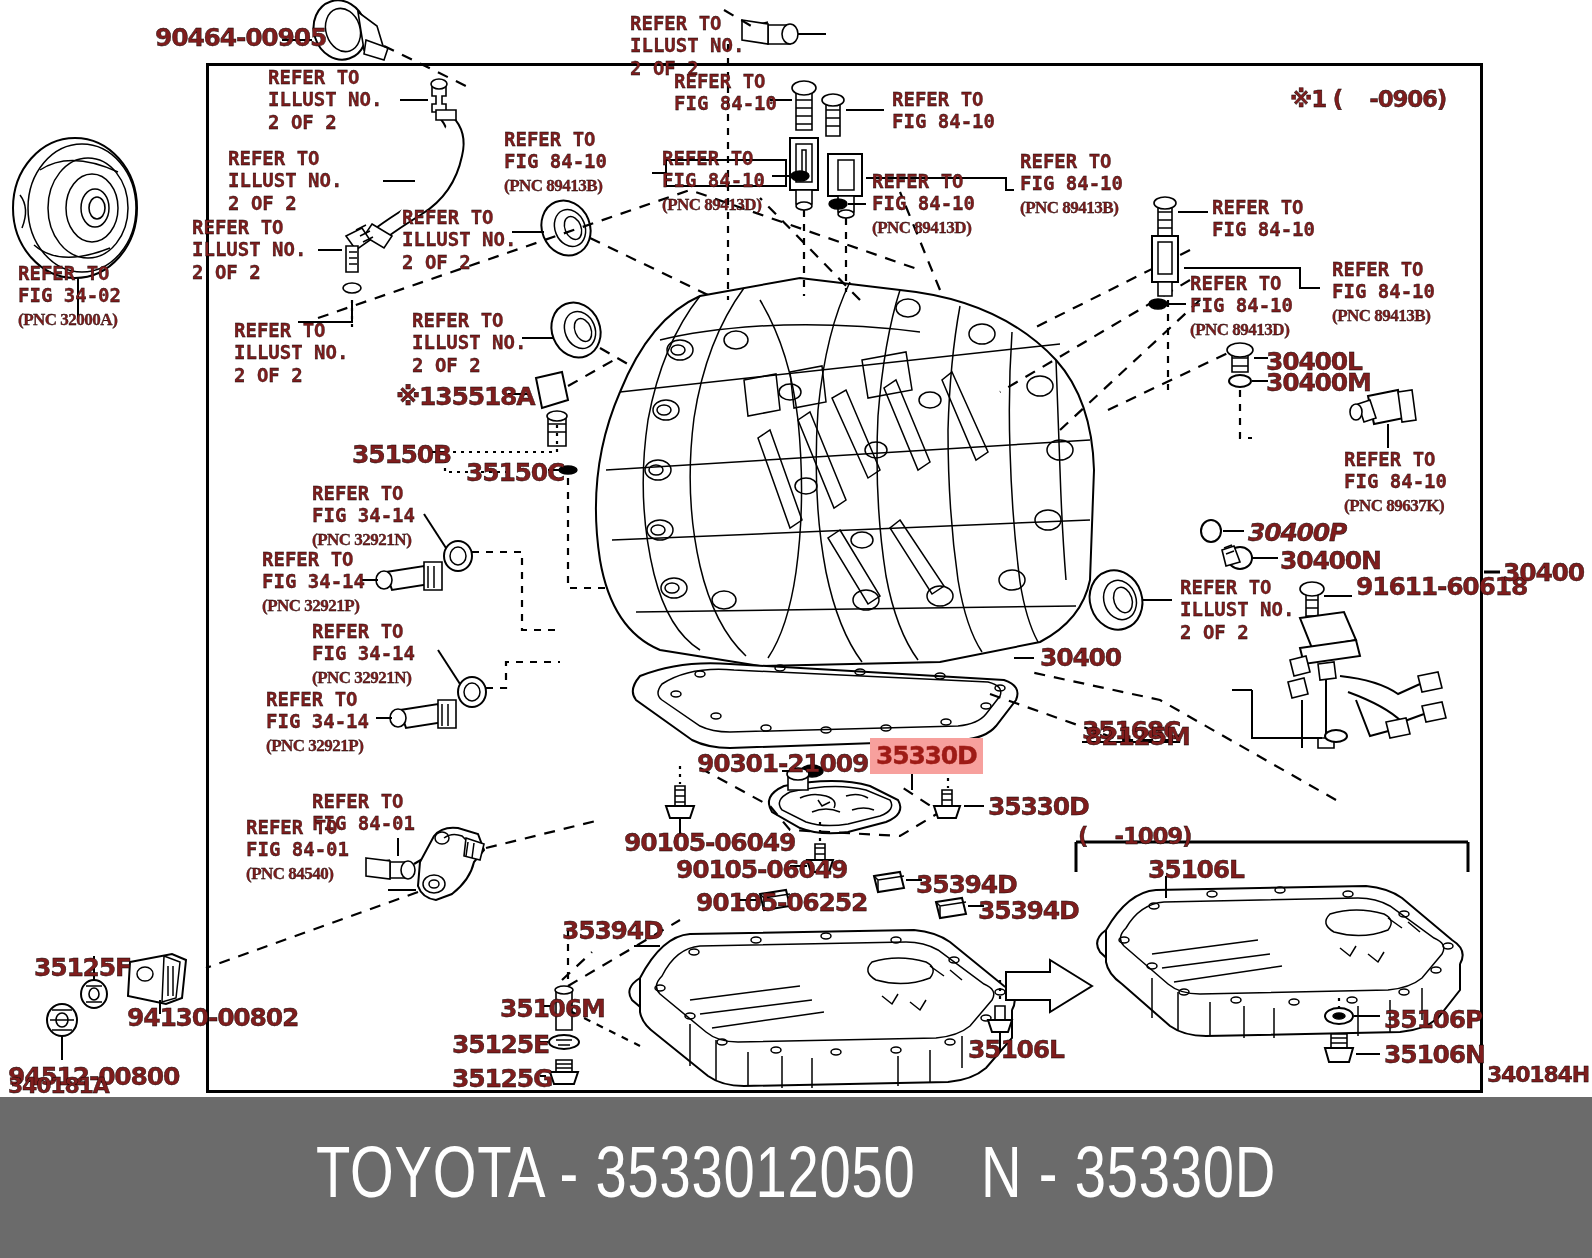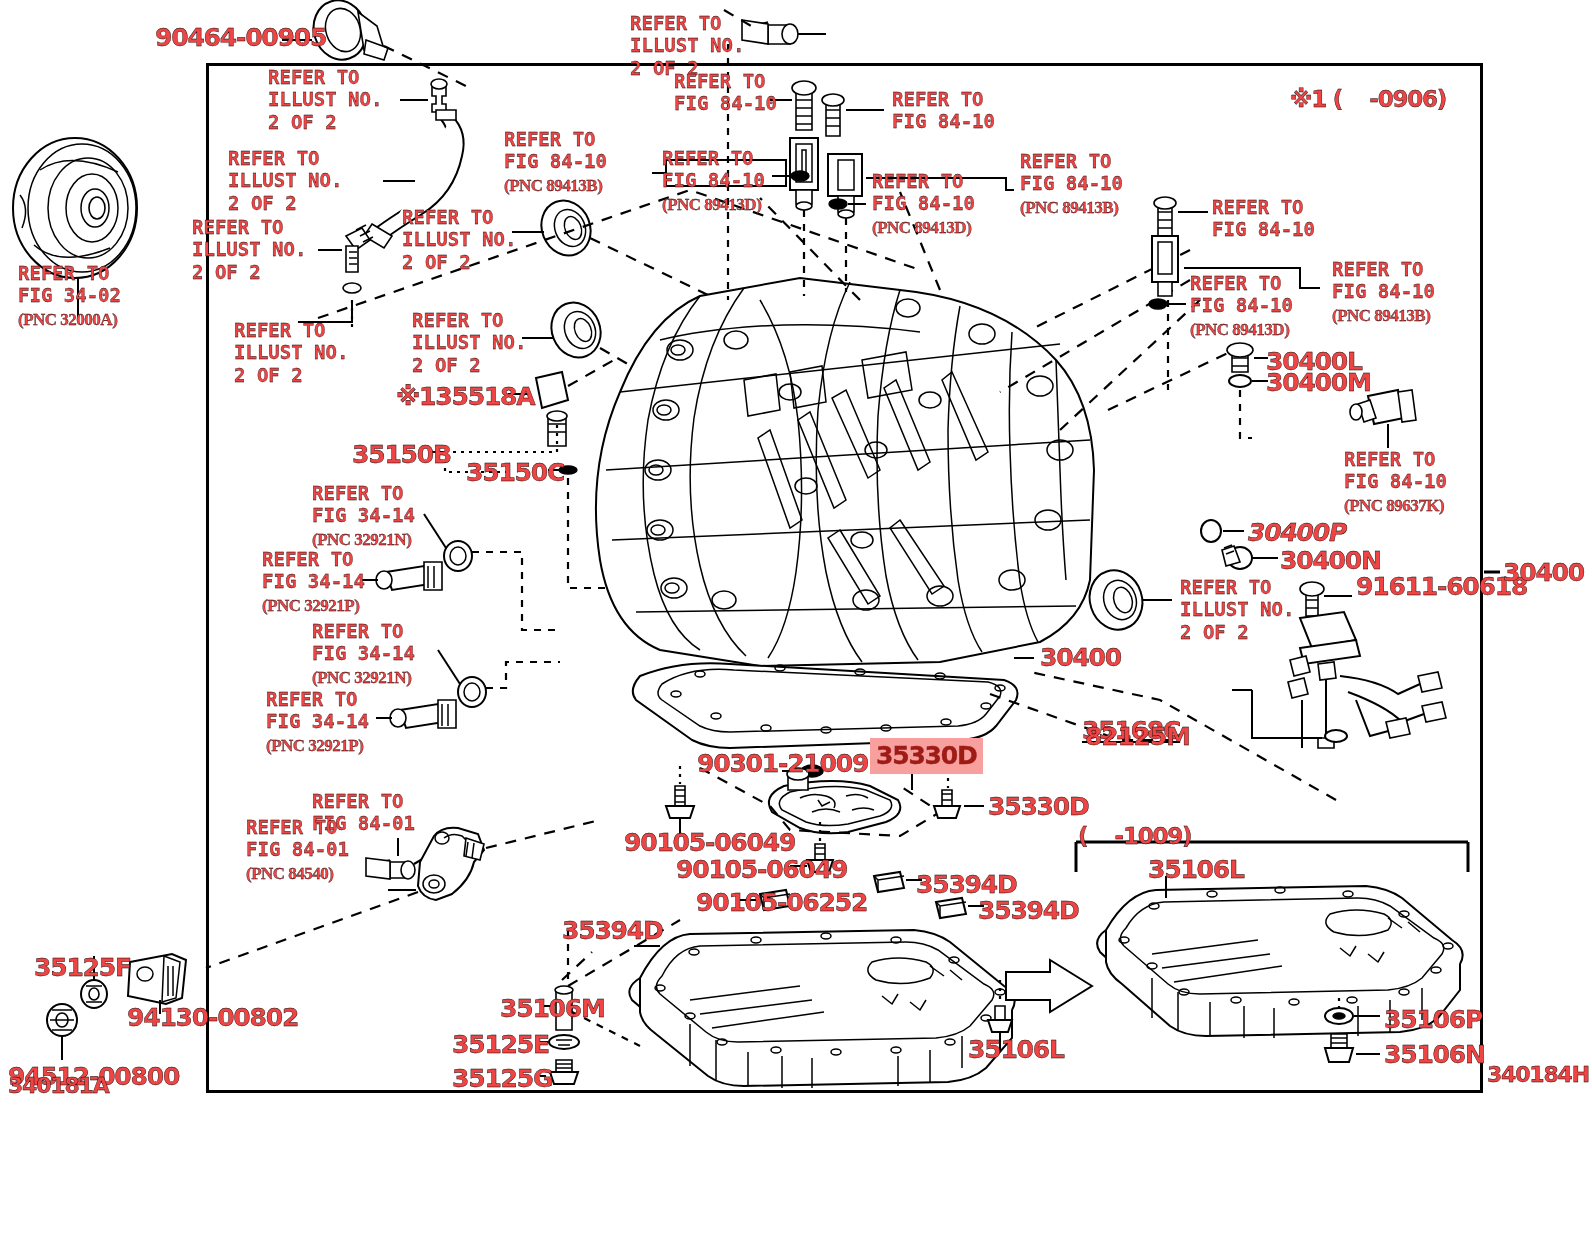--- a/index.html
+++ b/index.html
@@ -5,21 +5,21 @@
 <style>
   html,body{margin:0;padding:0;background:#ffffff;}
   #page{
     position:relative;width:1592px;height:1258px;
     background:#ffffff;overflow:hidden;
     font-family:"DejaVu Sans Mono", monospace;
   }
   
   .lbl{
     position:absolute;
-    color:#ef4444;
+    color:#7f1d1d;
     font-family:"DejaVu Sans Mono", monospace;
     font-weight:bold;
     white-space:pre;
     line-height:1.18;
     letter-spacing:-0.4px;
   }
   .pn{                       
     font-family:"DejaVu Sans", sans-serif;
     font-weight:bold;
     font-size:25px;
@@ -802,14 +802,17 @@
   <div class="lbl pn" style="left:452px;top:1030px;">35125E</div>
   <div class="lbl pn" style="left:452px;top:1064px;">35125G</div>
 
   <div class="lbl pn" style="left:34px;top:925px;margin-top:28px;">35125F</div>
   <div class="lbl pn" style="left:8px;top:1062px;">94512-00800</div>
   <div class="lbl pn" style="left:127px;top:1003px;">94130-00802</div>
 
   <div class="lbl pn" style="left:8px;top:1073px;font-size:22px;">340181A</div>
   <div class="lbl pn" style="left:1487px;top:1062px;font-size:22px;">340184H</div>
 
+  <div id="banner">
+    <div class="btxt">TOYOTA - 3533012050    N - 35330D</div>
+  </div>
 
 </div>
 
 </body></html>

